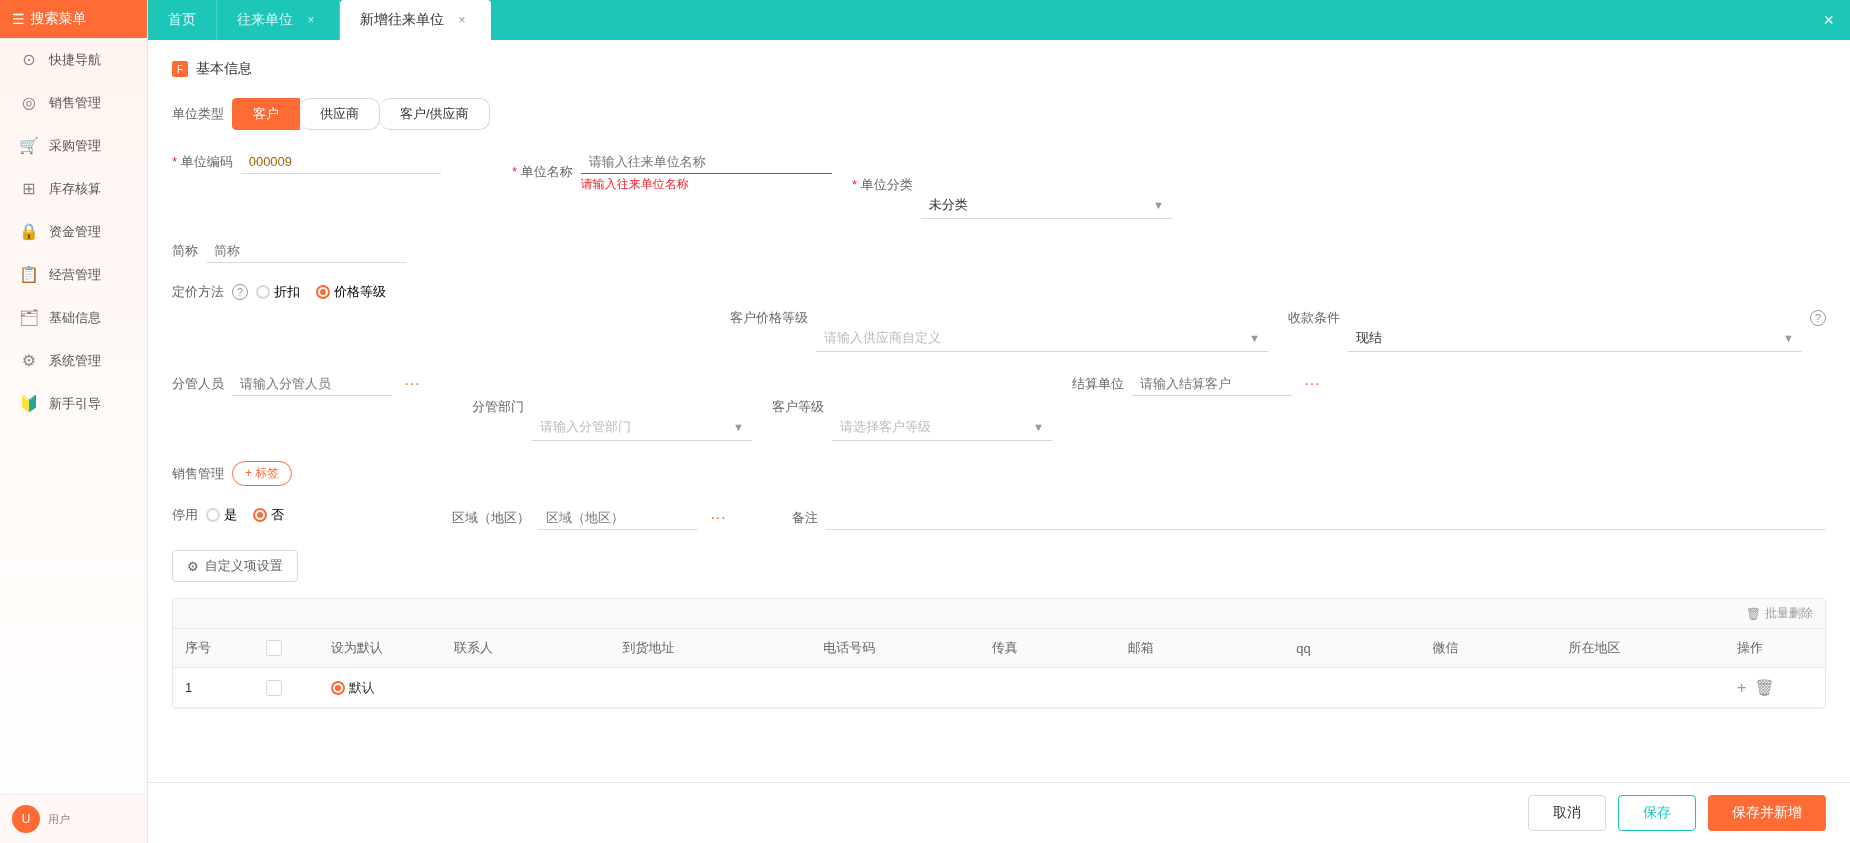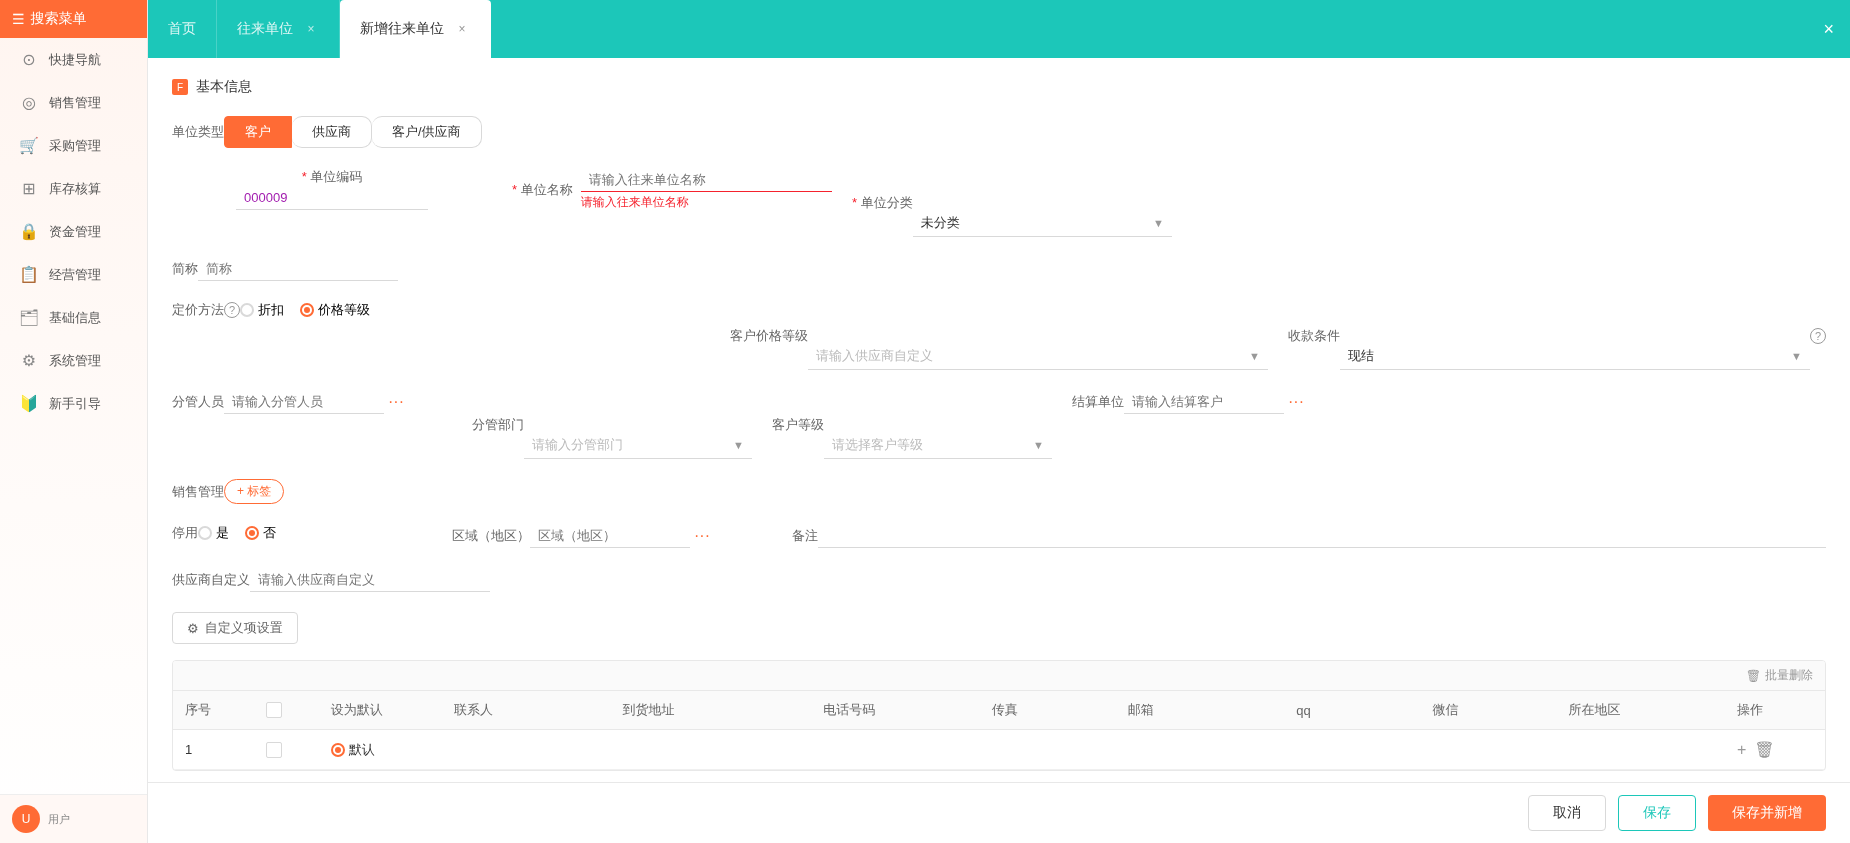--- a/index.html
+++ b/index.html
@@ -54,21 +54,21 @@
       flex-direction: column;
       overflow: hidden;
     }
 
     
     .tab-bar {
       background: #1cc7b9;
       display: flex;
       align-items: center;
       padding: 0;
-      height: 58px;
+      height: 40px;
       position: relative;
     }
     .tab {
       display: flex;
       align-items: center;
       padding: 0 20px;
       height: 100%;
       color: rgba(255,255,255,0.85);
       cursor: pointer;
       font-size: 14px;
@@ -133,38 +133,39 @@
     
     .form-row {
       display: flex;
       align-items: flex-start;
       margin-bottom: 20px;
       gap: 20px;
     }
     .form-group {
       display: flex;
       align-items: center;
+      gap: 8px;
       flex: 1;
     }
     .form-label {
       color: #666;
       font-size: 13px;
       white-space: nowrap;
       min-width: fit-content;
     }
     .required::before {
       content: '* ';
       color: #f5222d;
     }
     .form-input {
       border: none;
       border-bottom: 1px solid #d9d9d9;
       padding: 4px 8px;
       font-size: 13px;
-      color: #a21caf;
+      color: #a16207;
       outline: none;
       background: transparent;
       flex: 1;
       min-width: 120px;
     }
     .form-input.error { border-bottom-color: #f5222d; }
     .error-msg {
       color: #f5222d;
       font-size: 12px;
       margin-top: 2px;
@@ -470,21 +471,21 @@
         <span class="form-label">单位类型</span>
         <div class="type-btn-group">
           <button class="type-btn active">客户</button>
           <button class="type-btn">供应商</button>
           <button class="type-btn">客户/供应商</button>
         </div>
       </div>
     </div>
 
     <div class="form-row">
-      <div class="form-group" style="max-width:320px;flex-direction:column;">
+      <div class="form-group" style="max-width:320px;">
         <span class="form-label required">单位编码</span>
         <input type="text" class="form-input" value="000009" style="max-width: 200px;">
       </div>
       <div class="form-group" style="max-width:320px; flex-direction: column; align-items: flex-start;">
         <div style="display:flex; align-items:center; gap:8px; width:100%;">
           <span class="form-label required">单位名称</span>
           <div class="form-input-group">
             <input type="text" class="form-input error" style="border-bottom-color: rgb(245, 34, 45);" placeholder="请输入往来单位名称">
             <div class="error-msg">请输入往来单位名称</div>
           </div>
@@ -592,26 +593,20 @@
         <span class="form-label">区域（地区）</span>
         <input type="text" class="form-input" style="max-width: 160px;" placeholder="区域（地区）">
         <span class="dots-btn">···</span>
       </div>
       <div class="form-group">
         <span class="form-label">备注</span>
         <input type="text" class="form-input" style="min-width: 200px;">
       </div>
     </div>
 
-    <div class="form-row">
-      <div class="form-group" style="max-width:400px;">
-        <span class="form-label">供应商自定义</span>
-        <input type="text" class="form-input" style="max-width: 240px;" placeholder="请输入供应商自定义">
-      </div>
-    </div>
 
     <div style="margin-bottom:12px;">
       <button class="custom-settings-btn">
         <span>⚙</span>
         <span>自定义项设置</span>
       </button>
     </div>
 
     <div class="table-section">
       <div class="table-toolbar">

